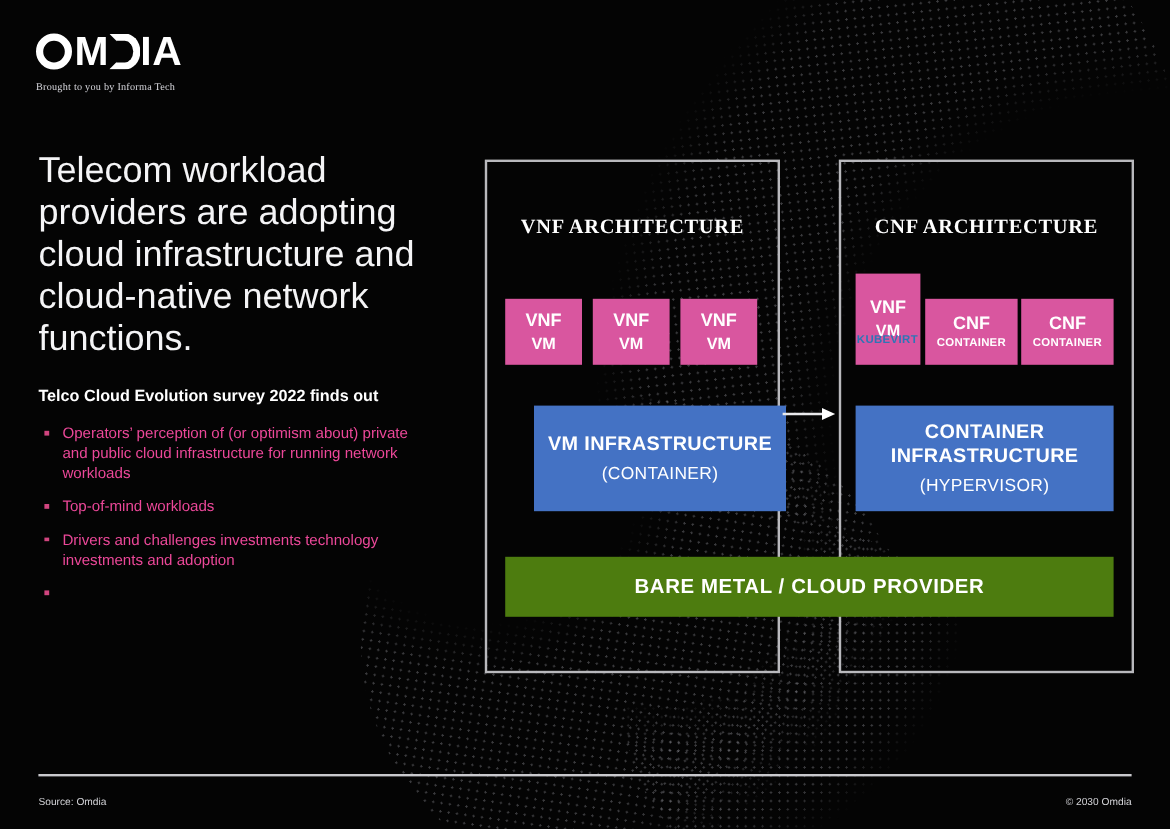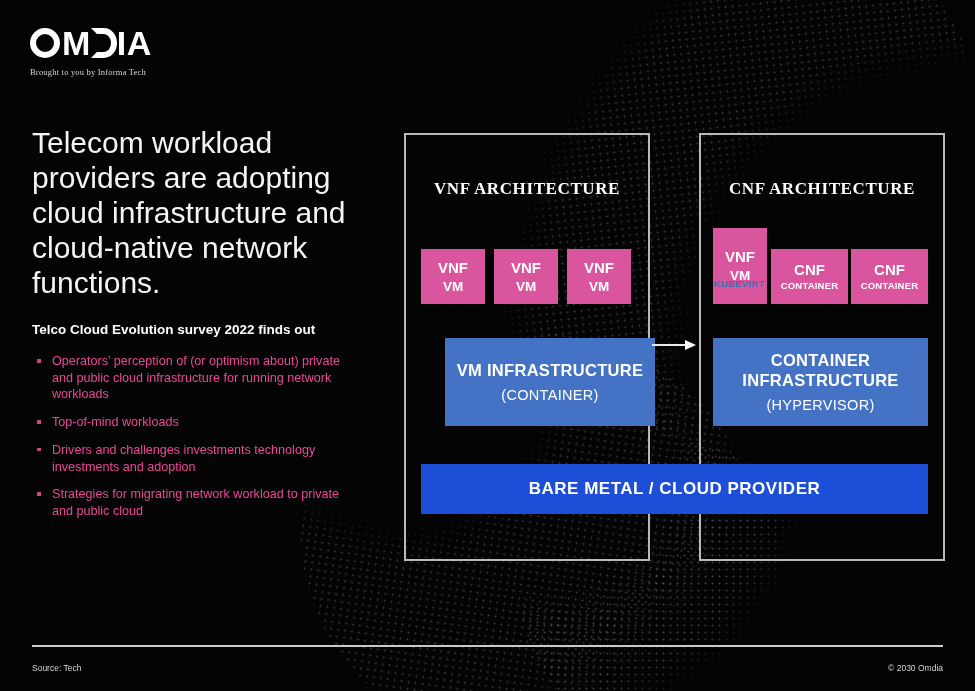--- a/index.html
+++ b/index.html
@@ -220,21 +220,21 @@
     font-weight: 400;
     margin-top: 7px;
     letter-spacing: 0.3px;
   }
   .bare {
     position: absolute;
     left: 421px;
     top: 464px;
     width: 507px;
     height: 50px;
-    background: #1d4ed8;
+    background: #4d7c0f;
     display: flex;
     align-items: center;
     justify-content: center;
     color: #ffffff;
     font-size: 17px;
     font-weight: 700;
     letter-spacing: 0.5px;
   }
 
   
@@ -300,21 +300,20 @@
     <div class="bullet">
       <span class="marker"></span>
       <span>Top-of-mind workloads</span>
     </div>
     <div class="bullet">
       <span class="marker"></span>
       <span>Drivers and challenges investments technology investments and adoption</span>
     </div>
     <div class="bullet">
       <span class="marker"></span>
-      <span>Strategies for migrating network workload to private and public cloud</span>
     </div>
   </div>
 
   <div class="panel" id="panel-vnf">
     <div class="panel-title">VNF ARCHITECTURE</div>
   </div>
 
   <div class="fn-box" style="left:421px; top:249px; width:64px; height:55px;">
     <span class="t1">VNF</span>
     <span class="t2">VM</span>
@@ -358,16 +357,16 @@
   </div>
 
   <div class="infra" style="left:713px; top:338px; width:215px; height:88px;text-align:center;">
     <span class="main">CONTAINER INFRASTRUCTURE</span>
     <span class="sub">(HYPERVISOR)</span>
   </div>
 
   <div class="bare">BARE METAL / CLOUD PROVIDER</div>
 
   <div class="rule"></div>
-  <div class="foot-left">Source: Tech</div>
+  <div class="foot-left">Source: Omdia</div>
   <div class="foot-right">© 2030 Omdia</div>
 
 </div>
 
 </body></html>

